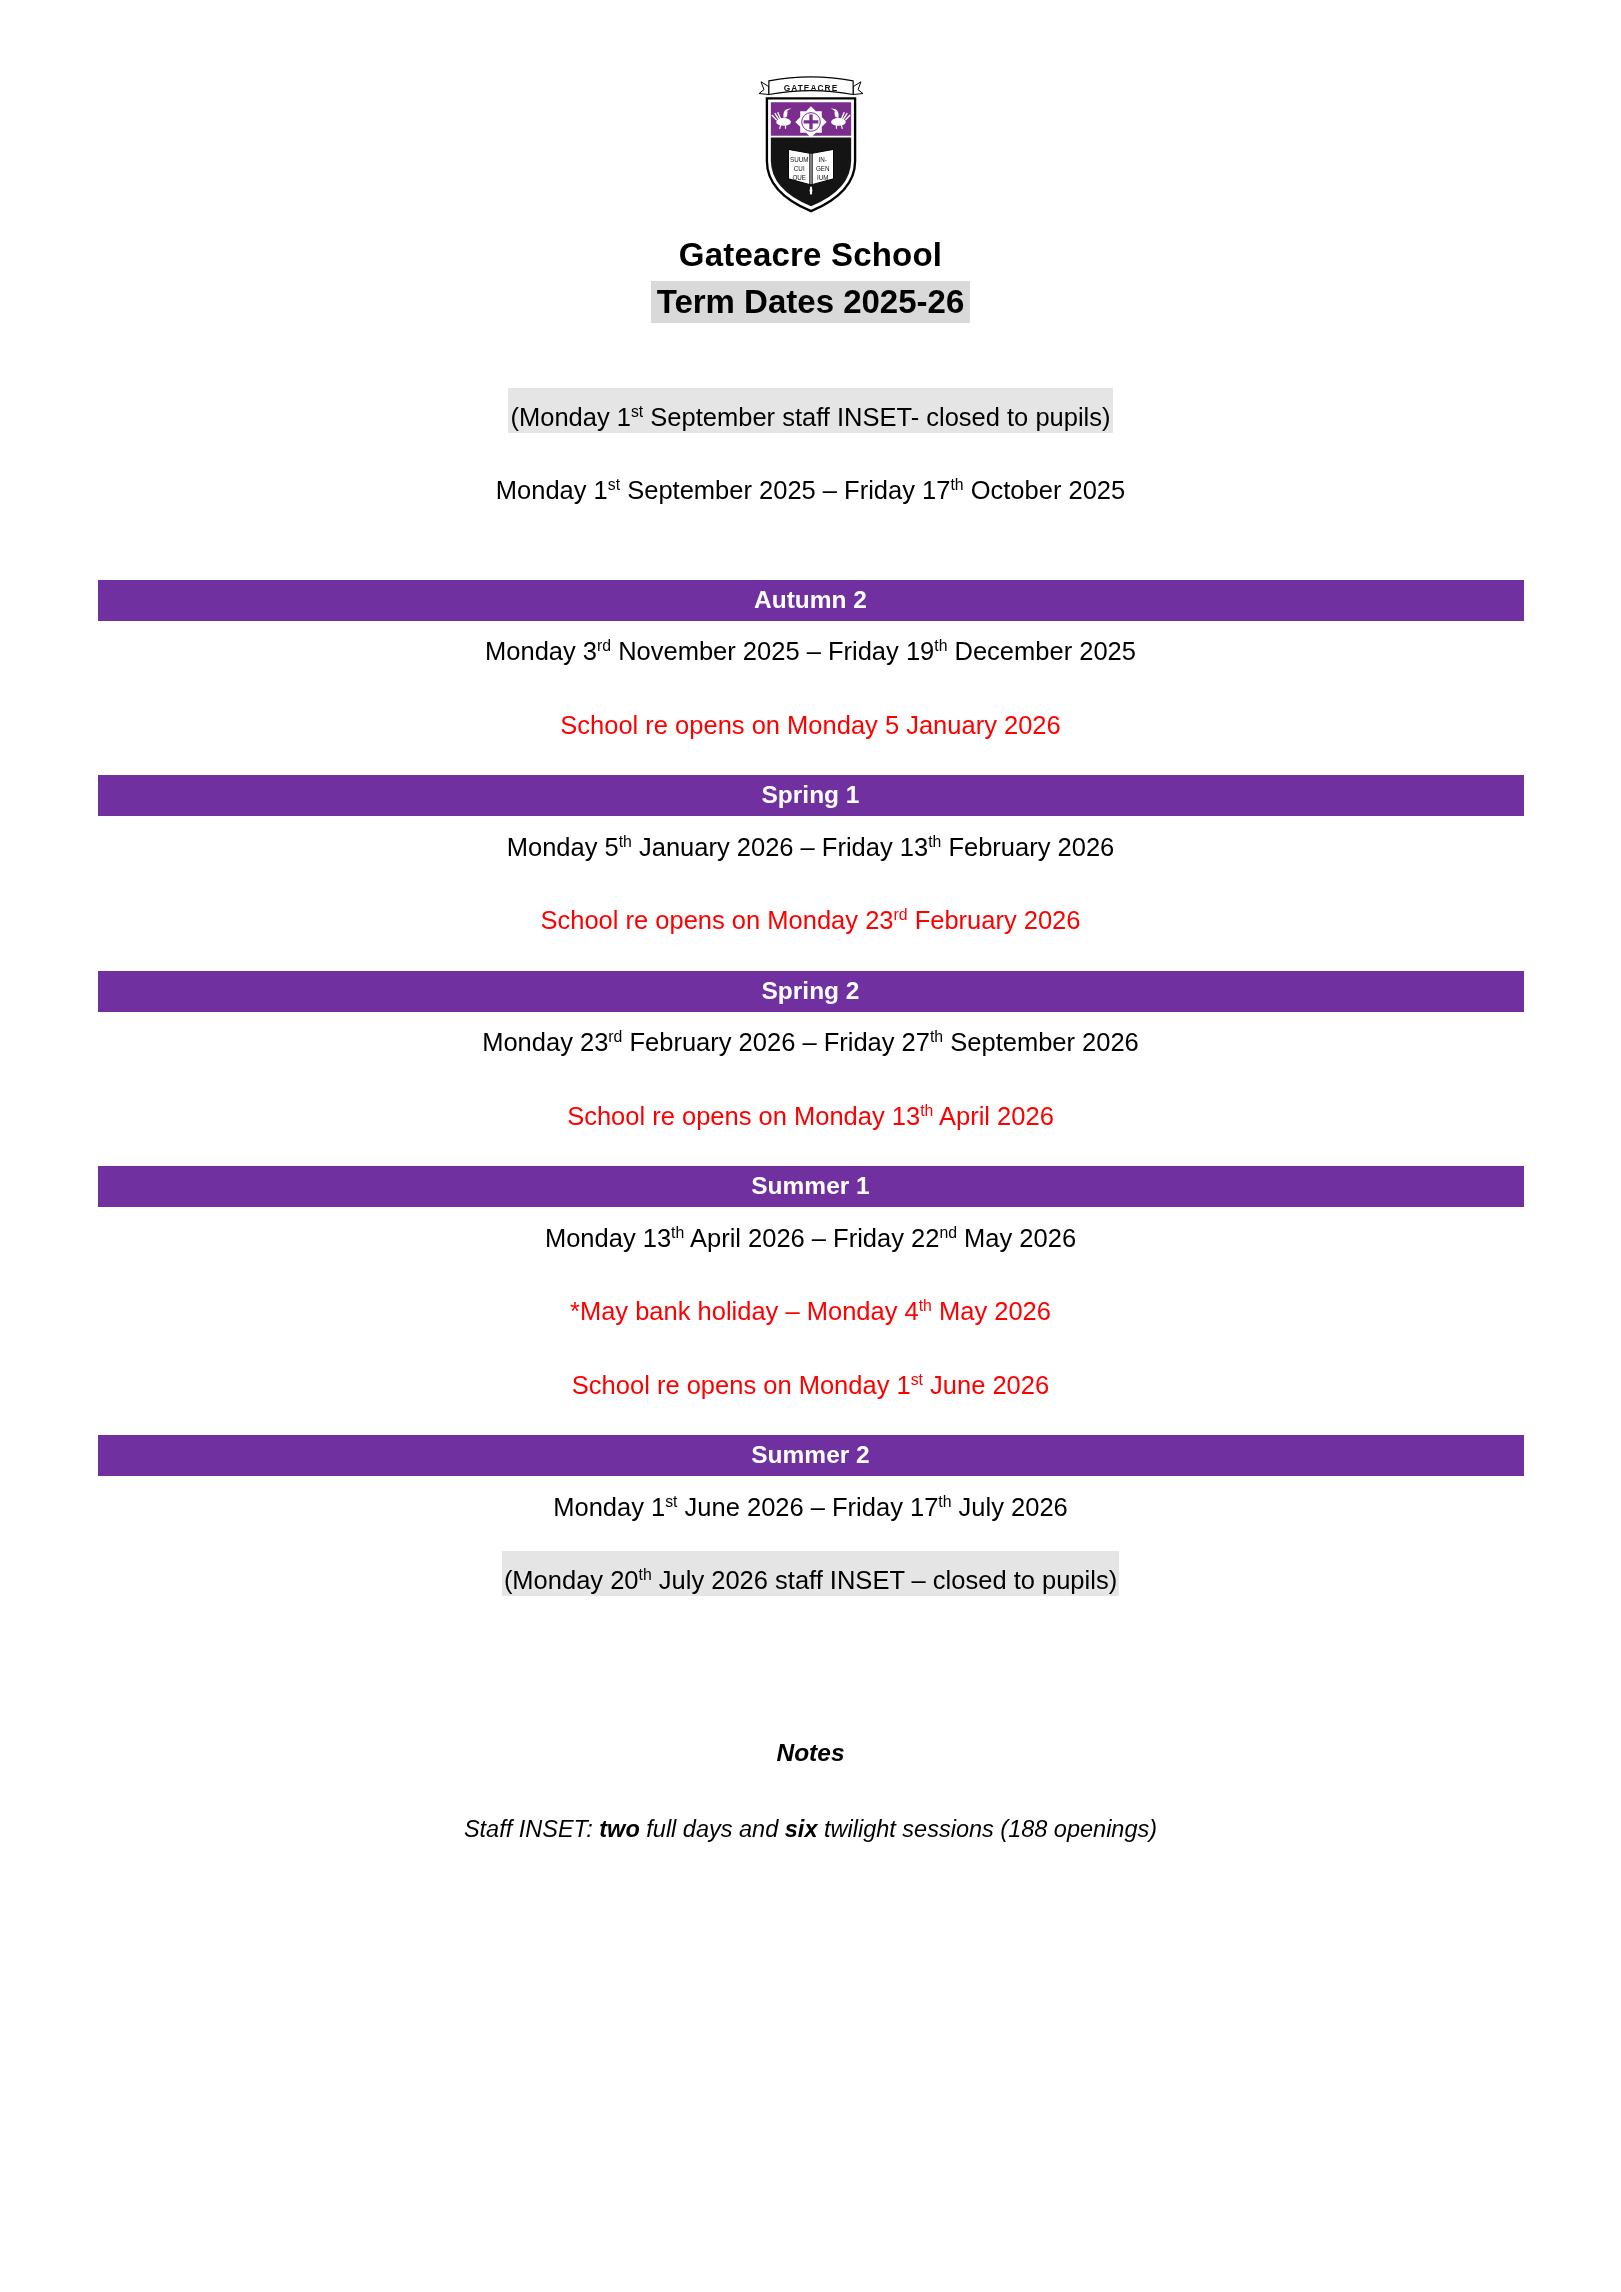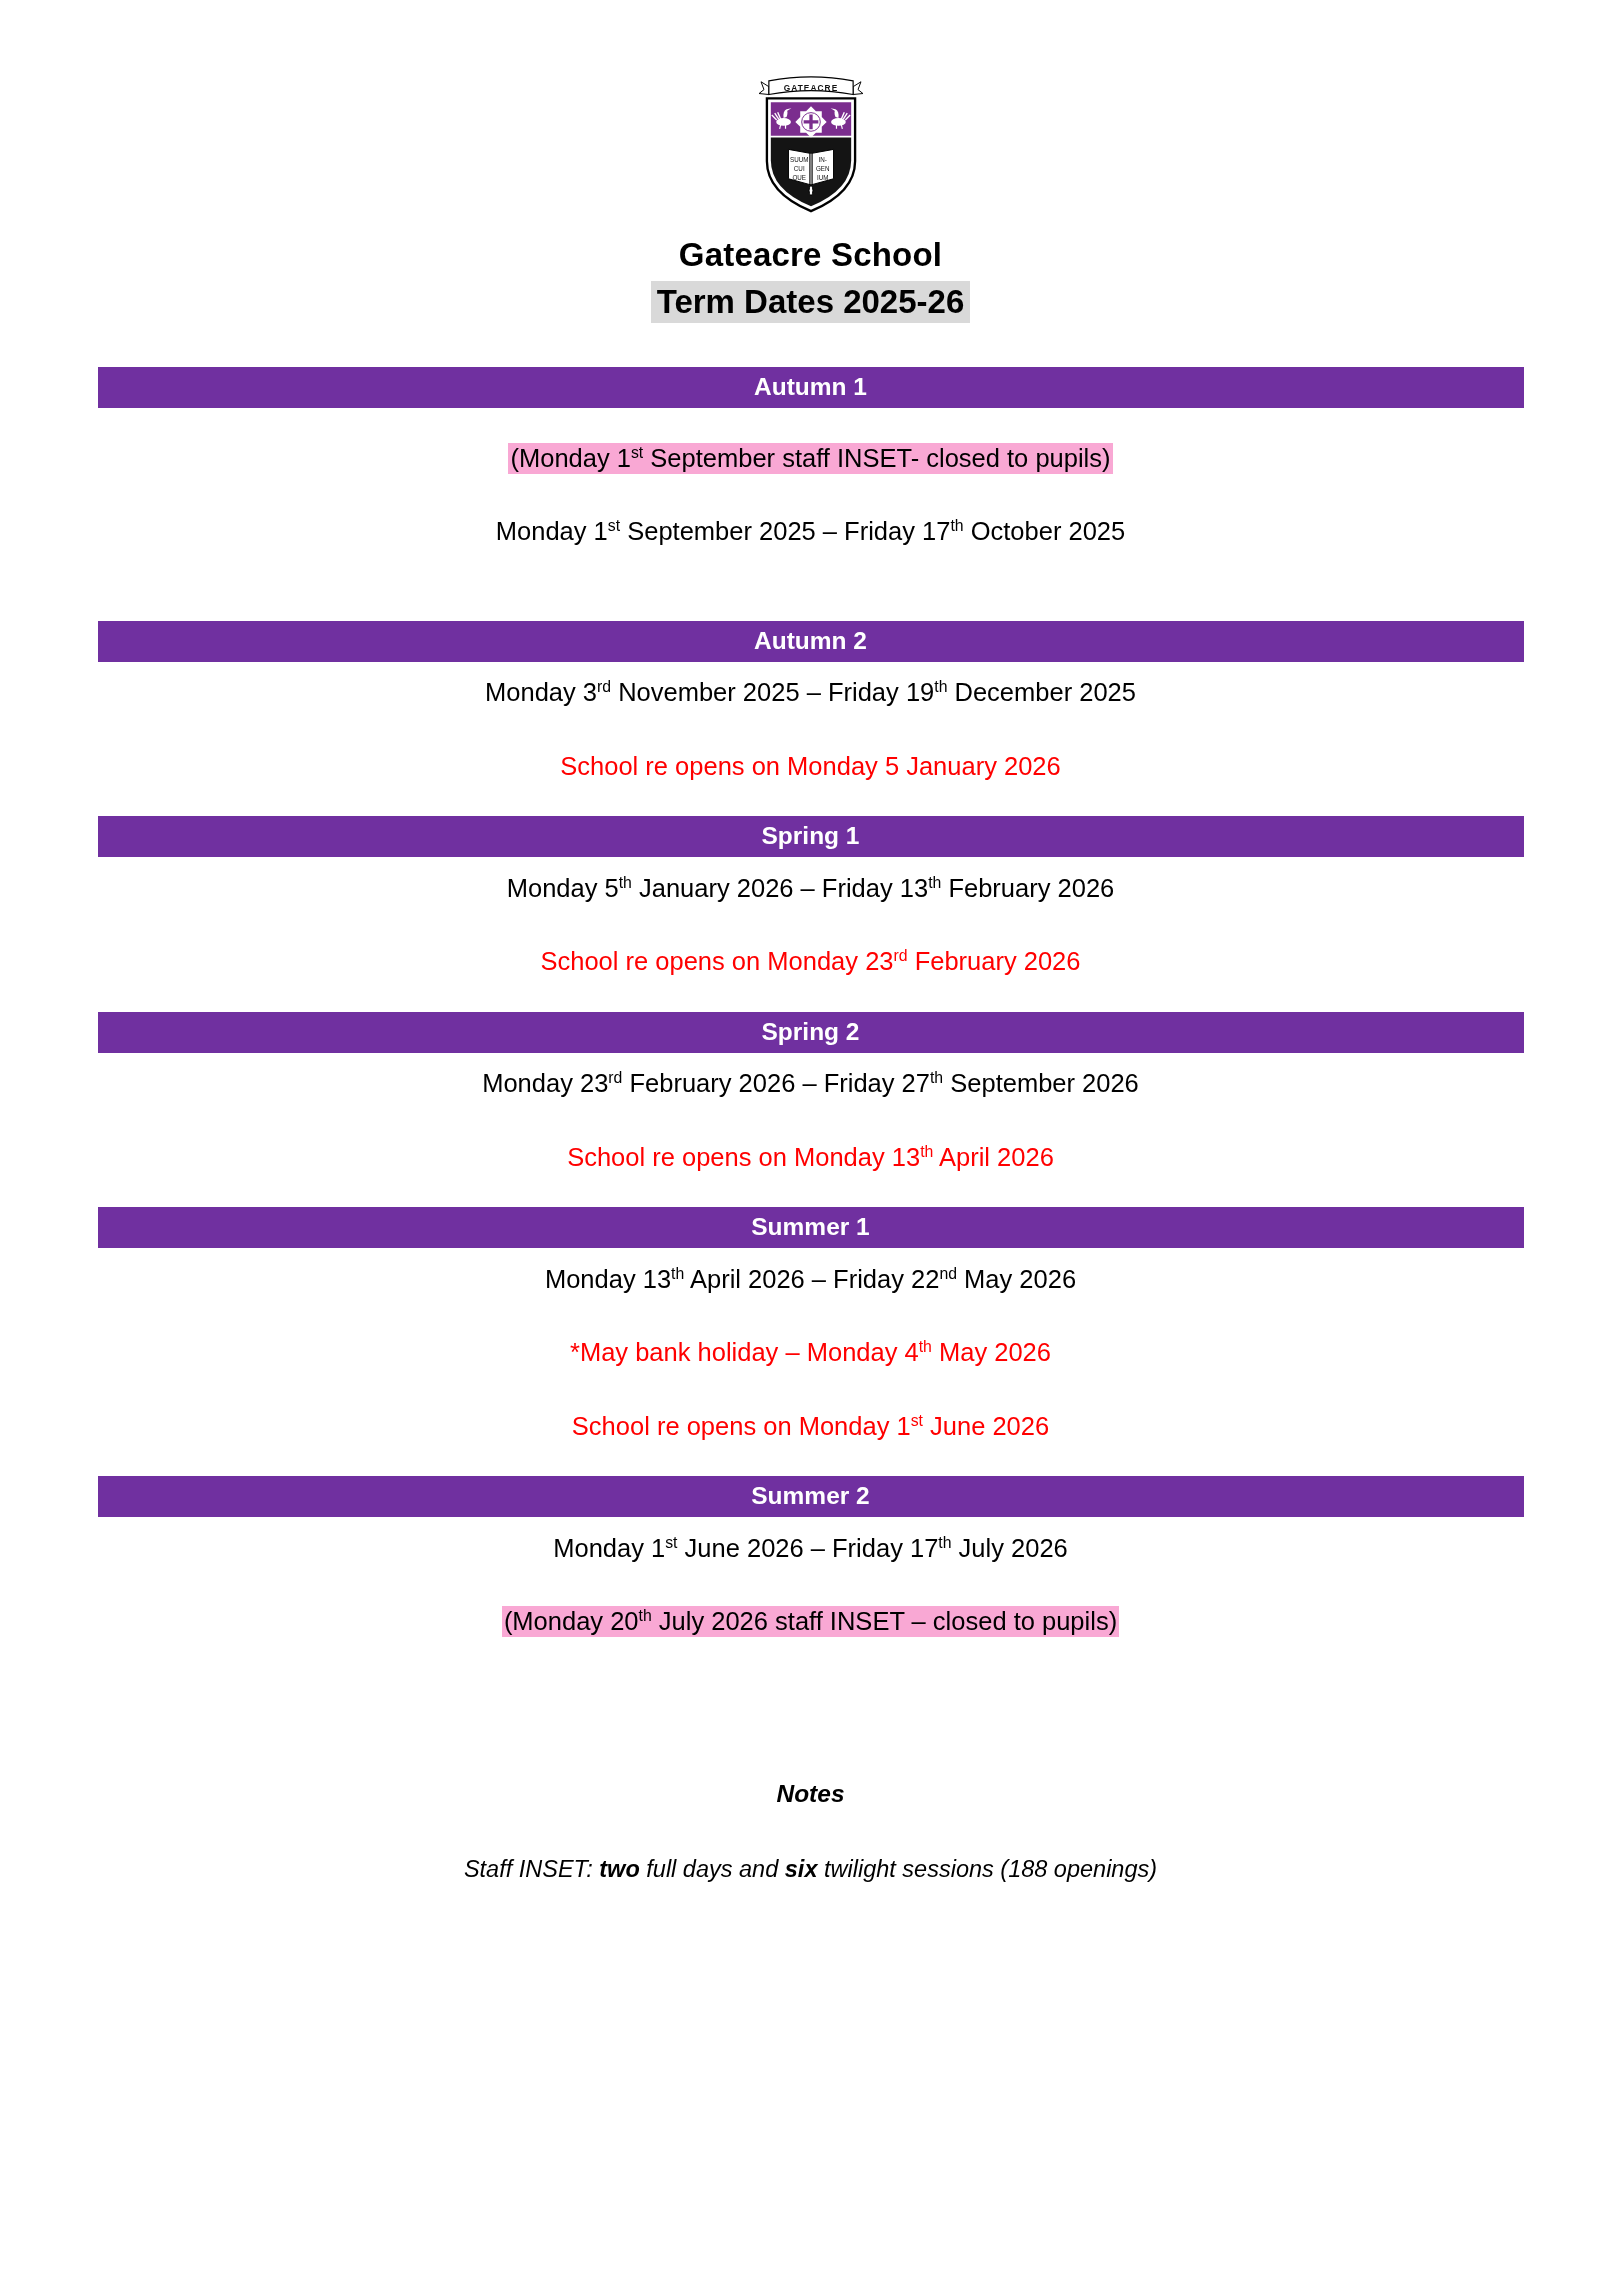--- a/index.html
+++ b/index.html
@@ -83,22 +83,22 @@
   .line {
     font-size: 25.5px;
     line-height: 1.35;
     text-align: center;
     color: #000000;
   }
   .line.red {
     color: #ff0000;
   }
   .line .hl-green {
-    background: #f9a8d4;
-    padding: 1px 2px 2px 2px;
+    background: #e5e5e5;
+    padding: 15px 2px 2px 2px;
   }
   sup {
     font-size: 0.62em;
     vertical-align: super;
     line-height: 0;
   }
   .gap-sm { height: 13.7px; }
   .gap-md { height: 33px; }
   .gap-lg { height: 39px; }
 
@@ -181,21 +181,20 @@
 
   <div class="title-block">
     <div class="school-name">Gateacre School</div>
     <div class="term-title-line">
       <span class="term-title">Term Dates 2025-26</span>
     </div>
   </div>
 
   <div class="terms" id="terms-root">
       <div class="term-section">
-        <div class="band">Autumn 1</div>
         <div class="lines">
           <div class="gap-md"></div>
           <div class="line"><span class="hl-green"><span>(Monday 1</span><sup>st</sup><span> September staff INSET- closed to pupils)</span></span></div>
           <div class="gap-lg"></div>
           <div class="line"><span>Monday 1</span><sup>st</sup><span> September 2025 – Friday 17</span><sup>th</sup><span> October 2025</span></div>
           <div class="gap-lg"></div>
           <div class="gap-md"></div>
         </div>
       </div>
       <div class="term-section">

